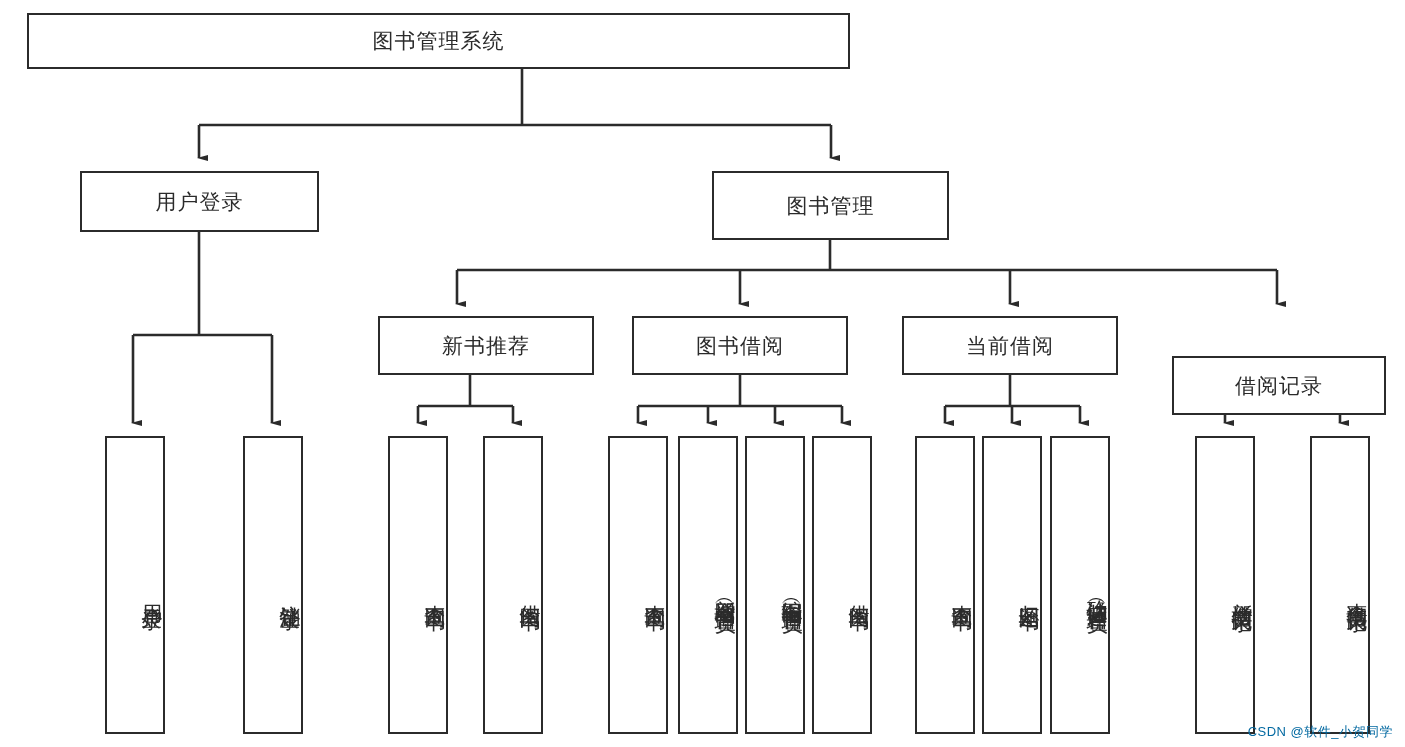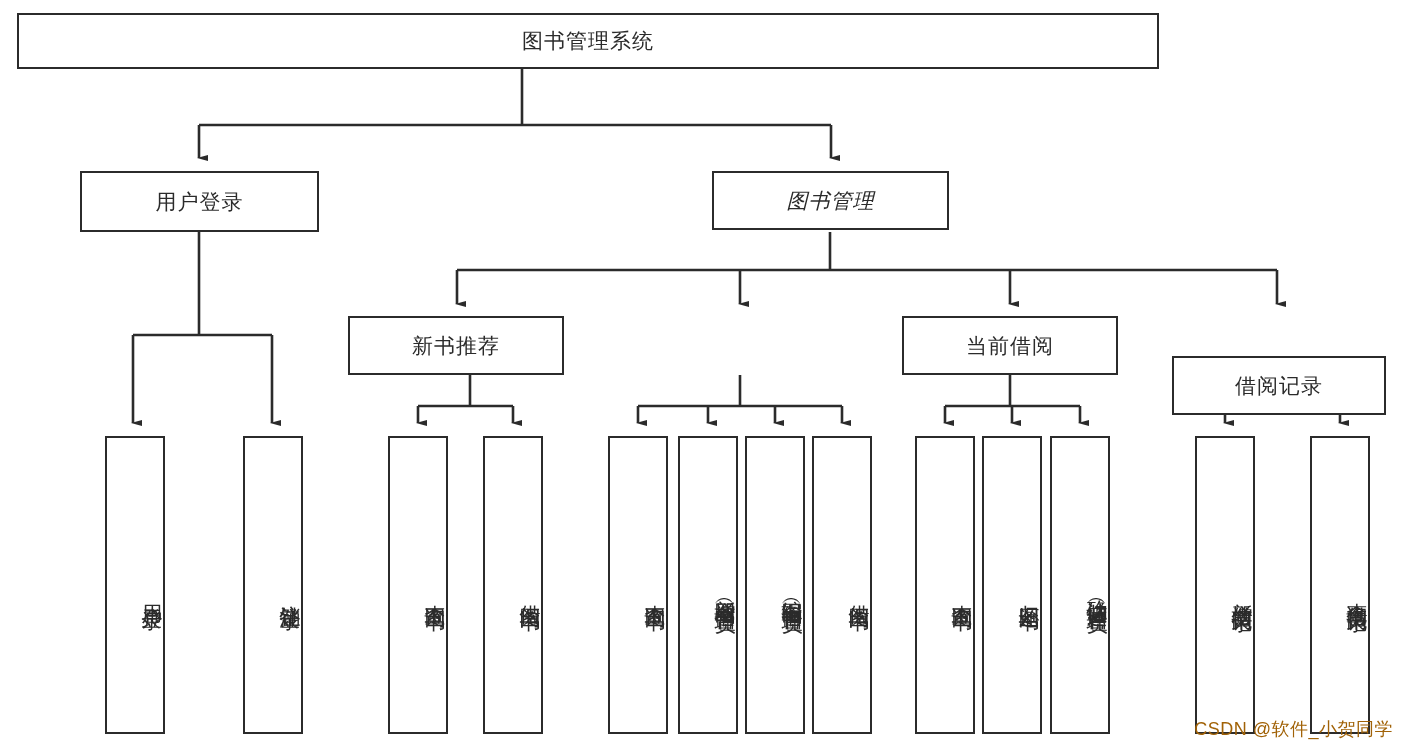--- a/index.html
+++ b/index.html
@@ -54,22 +54,22 @@
     text-orientation: upright;
     white-space: nowrap;
   }
   .root {
     font-size: 22px;
   }
   #watermark {
     position: absolute;
     right: 12px;
     bottom: 6px;
-    font-size: 18px;
-    color: #a16207;
+    font-size: 13px;
+    color: #0369a1;
     z-index: 5;
     white-space: nowrap;
     letter-spacing: 0.5px;
   }
 </style>
 </head>
 <body>
 
 <div id="stage">
 
@@ -116,36 +116,39 @@
       <path d="M1012,406 L1012,423" marker-end="url(#arrow)"></path>
       <path d="M1080,406 L1080,423" marker-end="url(#arrow)"></path>
 
       <path d="M1279,375 L1279,406"></path>
       <path d="M1225,406 L1340,406"></path>
       <path d="M1225,406 L1225,423" marker-end="url(#arrow)"></path>
       <path d="M1340,406 L1340,423" marker-end="url(#arrow)"></path>
     </g>
   </svg>
 
-  <div class="node horiz root" style="left:17px; top:13px; width:1142px; height:56px;align-items:center;">
+  <div class="node horiz root" style="left:27px; top:13px; width:823px; height:56px;align-items:center;">
     <span>图书管理系统</span>
   </div>
 
   <div class="node horiz" style="left:80px; top:171px; width:239px; height:61px;">
     <span>用户登录</span>
   </div>
 
-  <div class="node horiz" style="left:712px; top:171px; width:237px; height:59px;font-style:italic;">
+  <div class="node horiz" style="left:712px; top:171px; width:237px; height:69px;">
     <span>图书管理</span>
   </div>
 
-  <div class="node horiz" style="left:348px; top:316px; width:216px; height:59px;">
+  <div class="node horiz" style="left:378px; top:316px; width:216px; height:59px;">
     <span>新书推荐</span>
   </div>
 
+  <div class="node horiz" style="left:632px; top:316px; width:216px; height:59px;">
+    <span>图书借阅</span>
+  </div>
 
   <div class="node horiz" style="left:902px; top:316px; width:216px; height:59px;text-align:right;">
     <span>当前借阅</span>
   </div>
 
   <div class="node horiz" style="left:1172px; top:316px; width:214px; height:59px;margin-top:40px;">
     <span>借阅记录</span>
   </div>
 
   <div class="node vert" style="left:105px; top:436px; width:60px; height:298px;">

